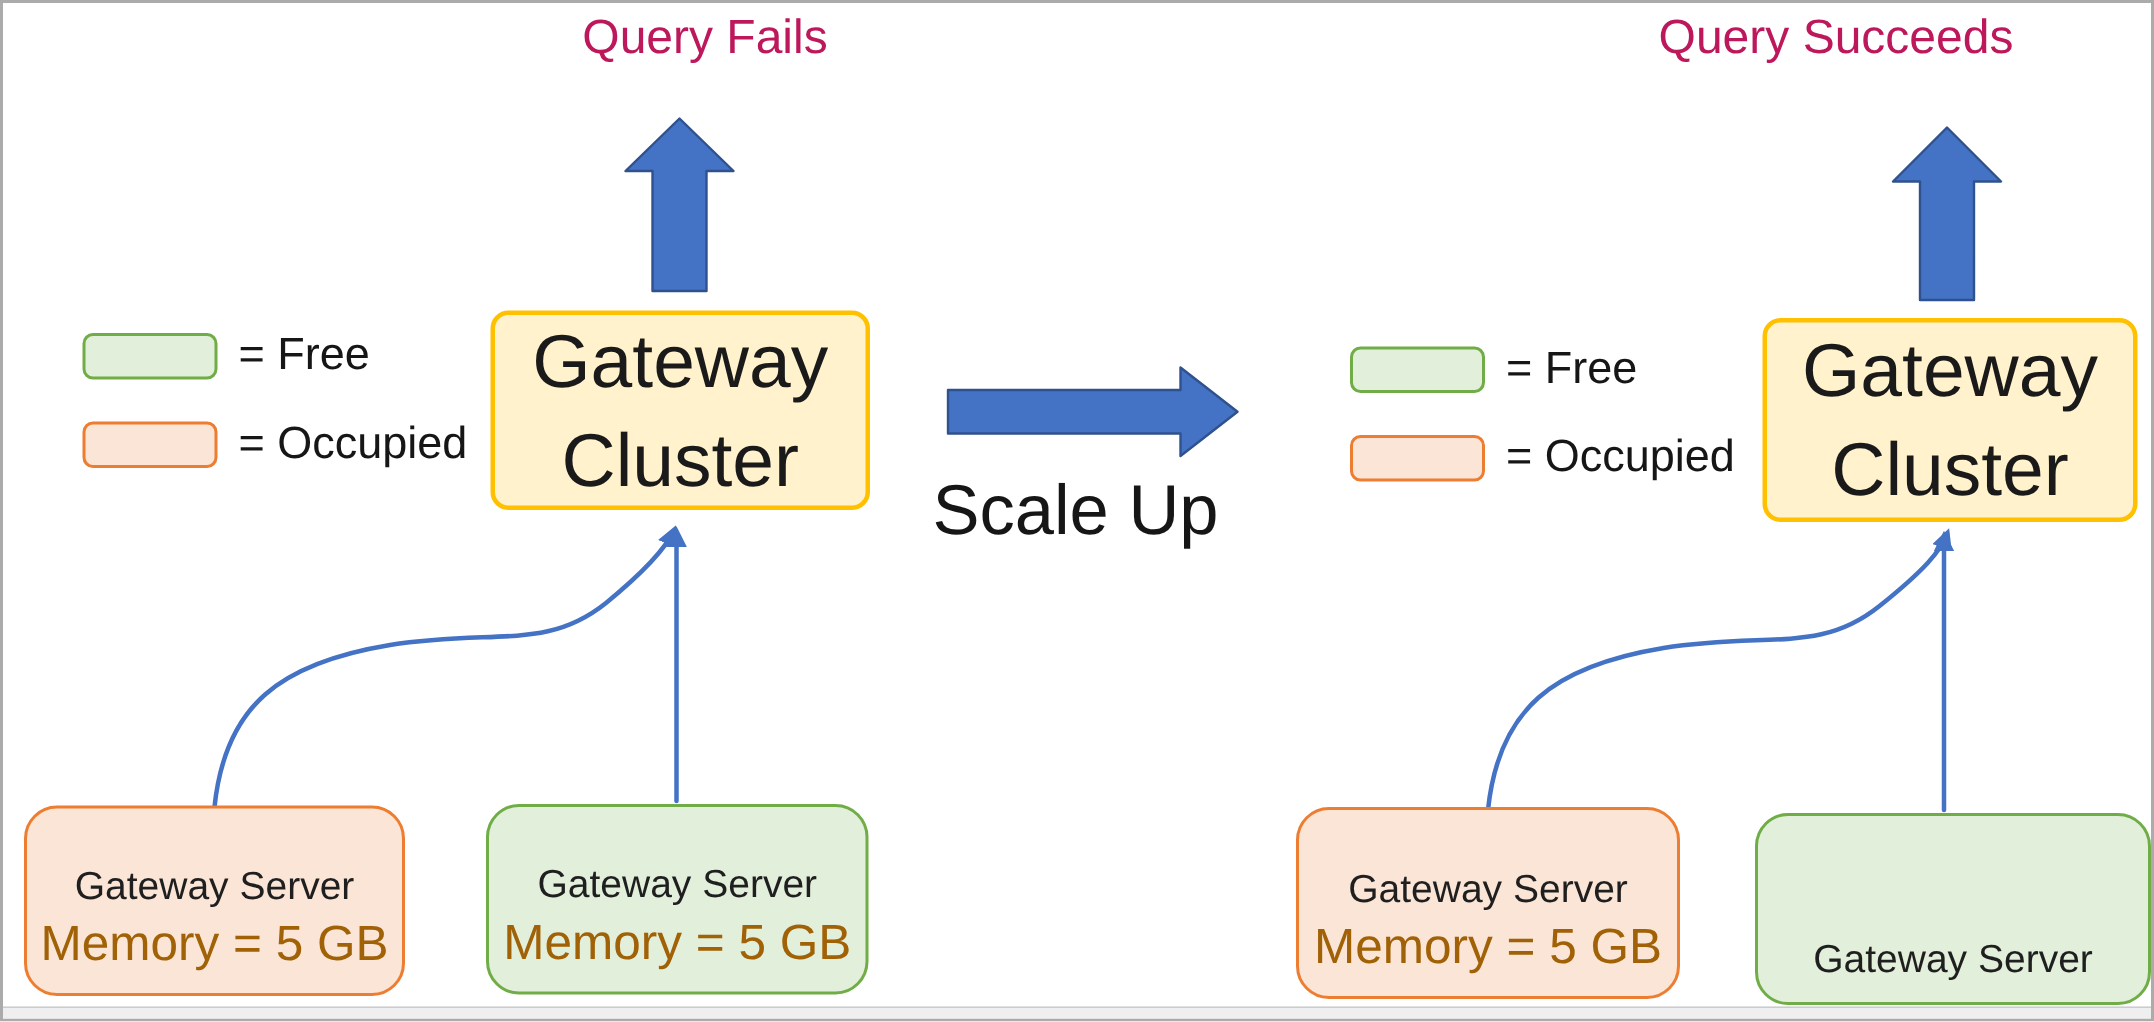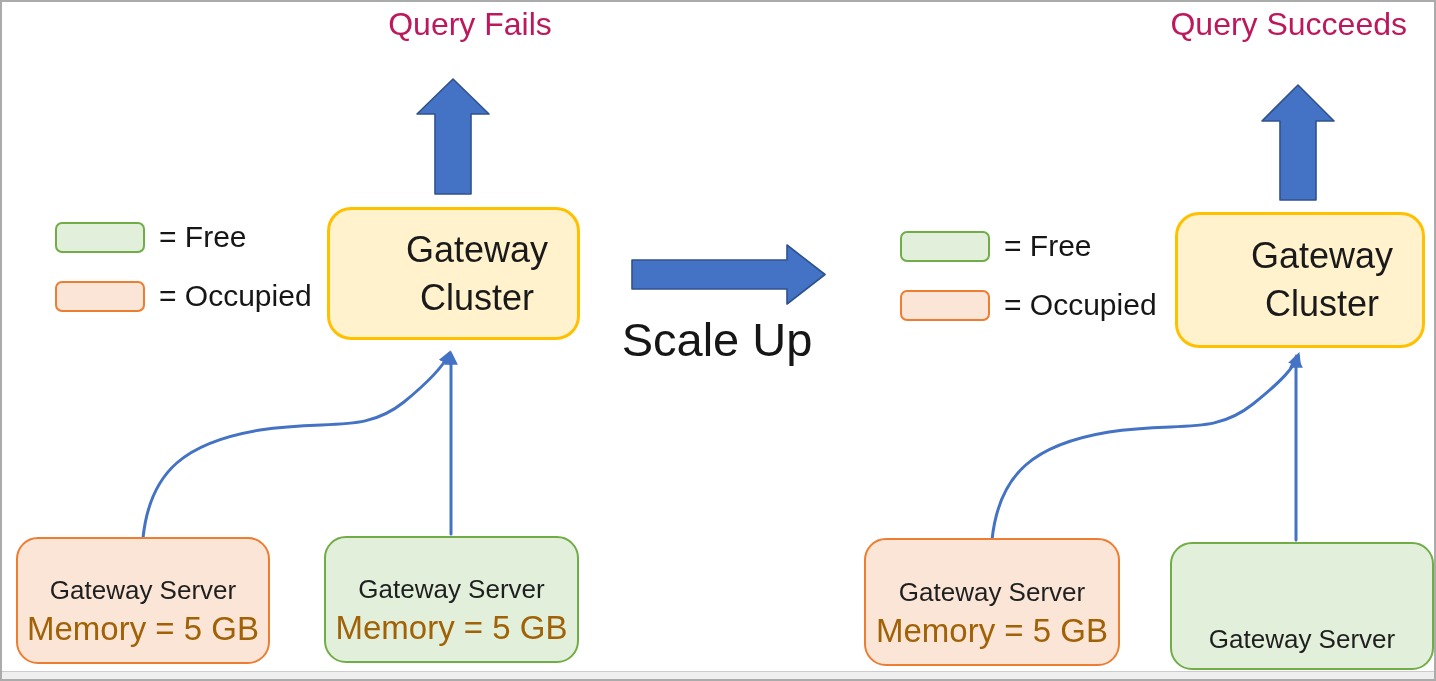--- a/index.html
+++ b/index.html
@@ -15,29 +15,29 @@
   }
   .layer{position:absolute;left:0;top:0;width:1436px;height:681px;pointer-events:none;}
   .title{
     position:absolute;
     font-size:32px;
     text-align:center;
     white-space:nowrap;
     color:#be185d;
   }
   .title.left{left:338px;top:4px;width:260px;}
-  .title.right{left:1109px;top:4px;width:296px;text-align:right;}
+  .title.right{left:1074px;top:4px;width:296px;}
   .cluster-box{
     position:absolute;
     background:#fff2cc;
     border:3px solid #ffc000;
-    border-radius:24px;
-    display:flex;align-items:center;justify-content:flex-end;
+    border-radius:12px;
+    display:flex;align-items:center;justify-content:center;
     text-align:center;
-    font-size:36px;
+    font-size:50px;
     line-height:1.32;
     box-sizing:border-box;
   }
   .cluster-box.left{left:325px;top:205px;width:253px;height:133px;}
   .cluster-box.right{left:1173px;top:210px;width:250px;height:136px;}
   .cluster-box span{display:block;width:200px;}
   .legend-row{
     position:absolute;
     display:flex;align-items:center;gap:14px;
     height:32px;

